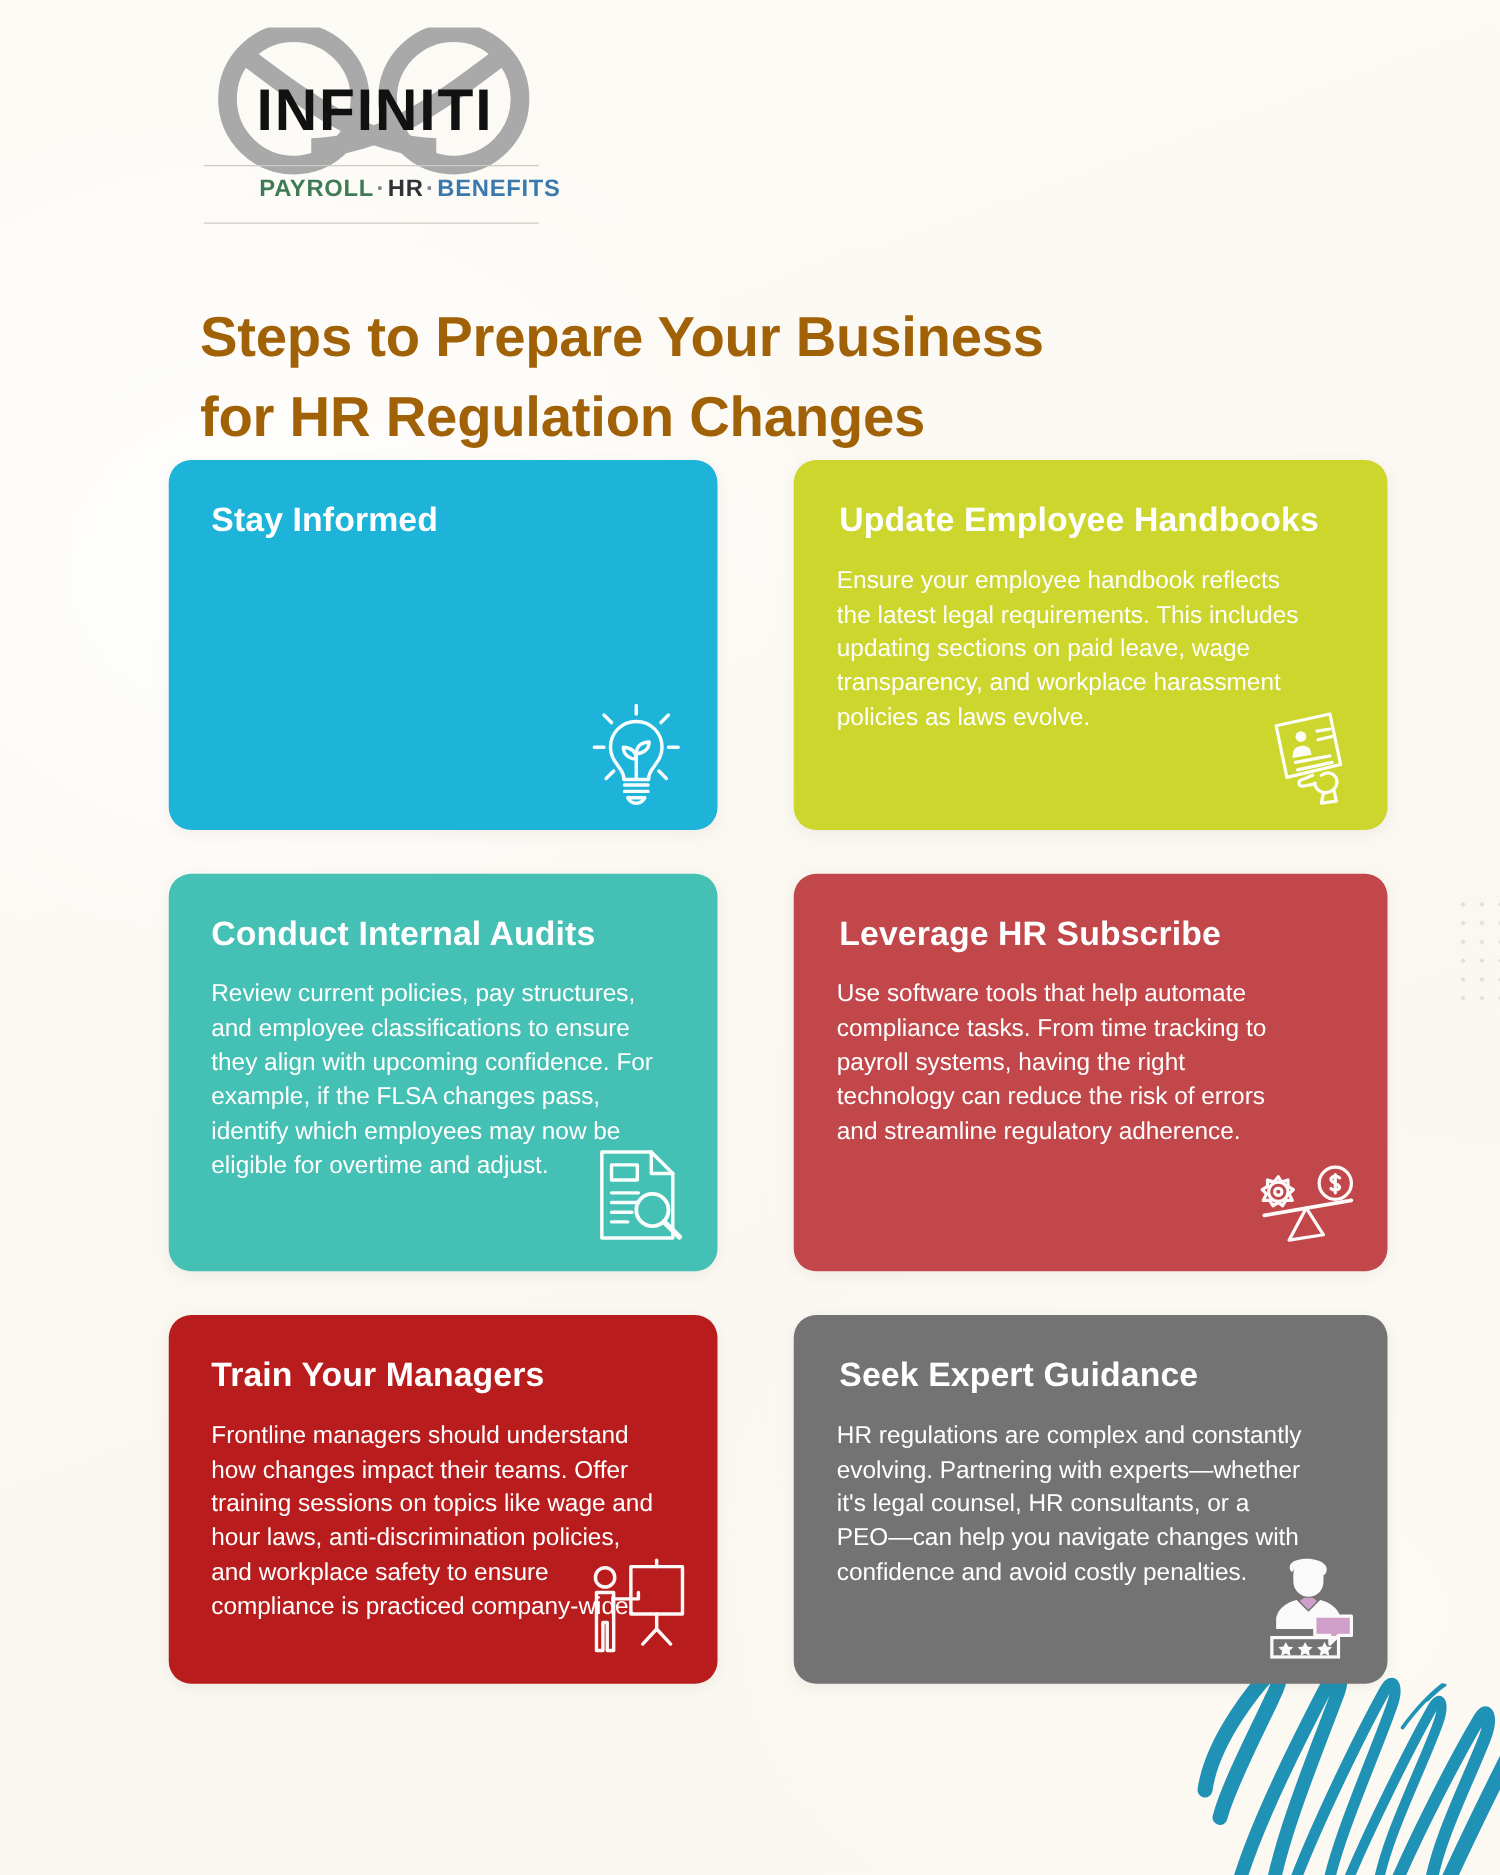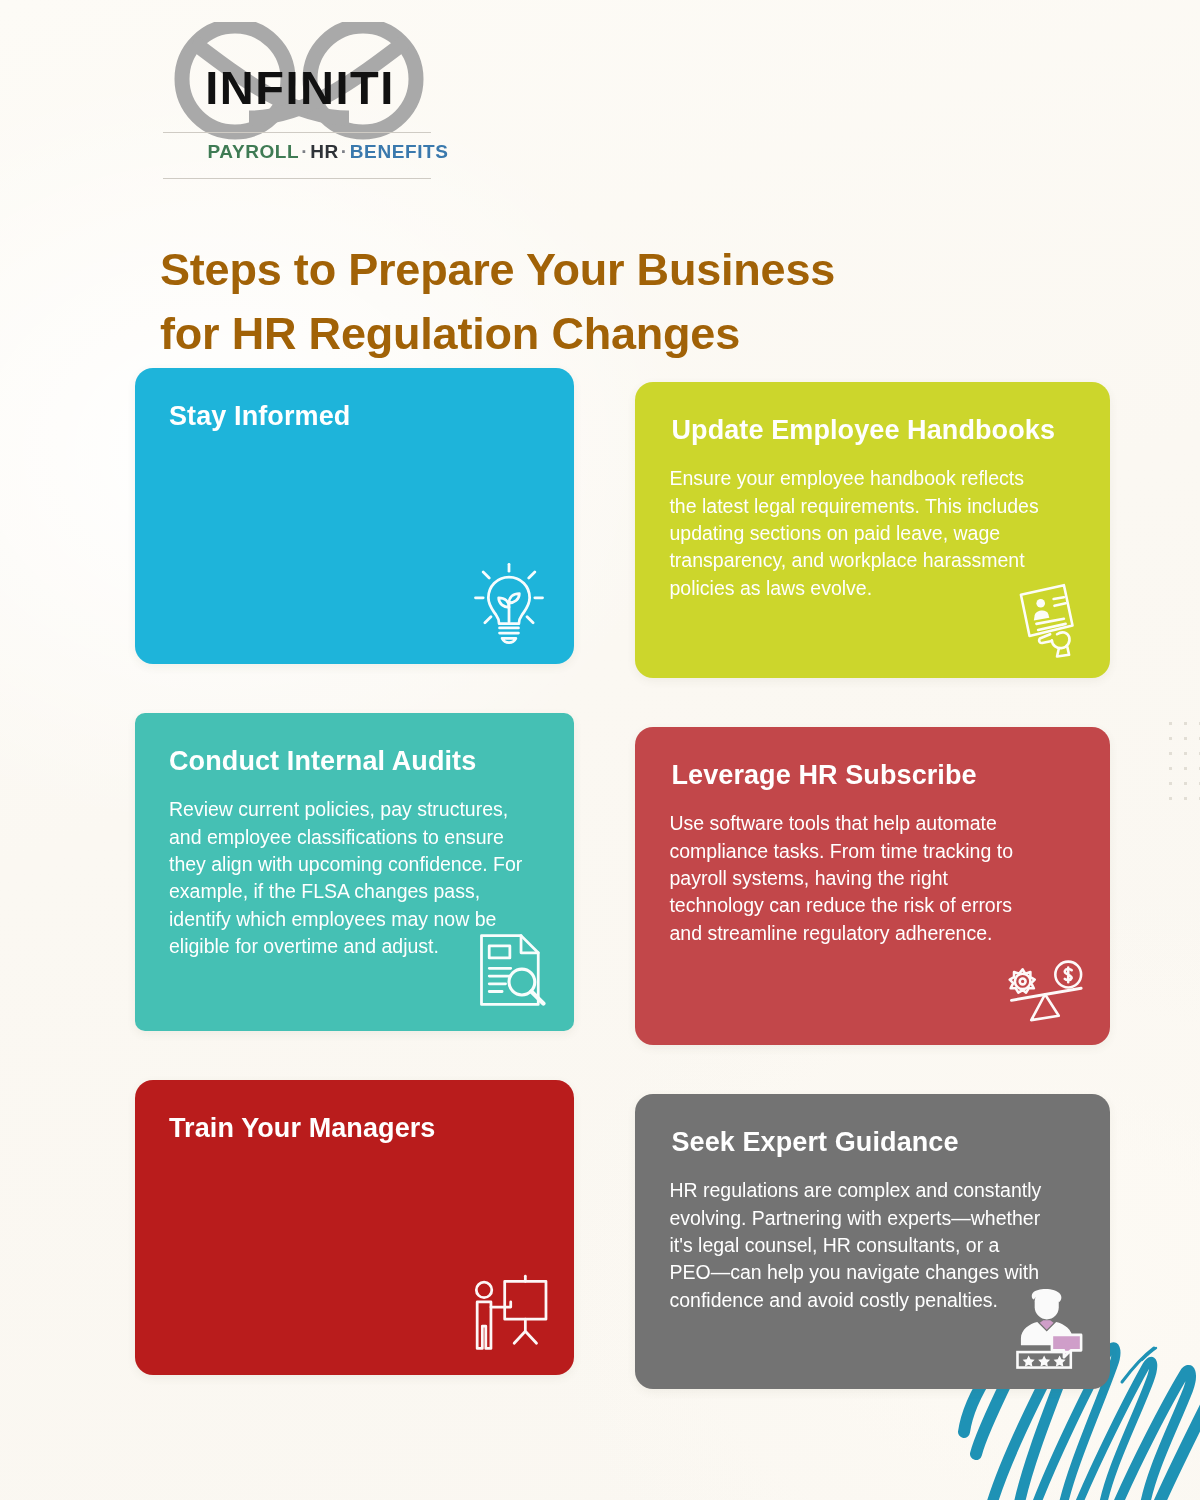--- a/index.html
+++ b/index.html
@@ -120,21 +120,21 @@
   .card {
     position: relative;
     border-radius: 18px;
     overflow: hidden;
     box-sizing: border-box;
     padding: 28px 34px 26px 34px;
     color: #ffffff;
     box-shadow: 0 3px 10px rgba(90,80,60,.07);
   }
   .card.left  { width: 449px; }
-  .card.right { width: 485px; margin-top: 14px; }
+  .card.right { width: 485px; }
 
   .row-a .card { height: 296px; }
   .row-b .card { height: 318px; }
   .row-c .card { height: 295px; }
 
   .card-title {
     margin: 0 0 14px 0;
     font-size: 27px;
     font-weight: 700;
     line-height: 1.52;
@@ -247,21 +247,21 @@
             <path d="M66 87 L 64 96 L 78 94 L 76 85"></path>
           </g>
         </svg>
       </div>
     </div>
 
   </div>
 
   <div class="row row-b">
 
-    <div class="card left" id="card-2" style="background: rgb(69, 192, 180); border-radius: 10px;">
+    <div class="card left" id="card-2" style="background: rgb(69, 192, 180);">
       <h2 class="card-title">Conduct Internal Audits</h2>
       <p class="card-body">Review current policies, pay structures, and employee classifications to ensure they align with upcoming confidence. For example, if the FLSA changes pass, identify which employees may now be eligible for overtime and adjust.</p>
       <div class="card-icon">
         <svg viewBox="0 0 100 100" aria-hidden="true">
           <g fill="none" stroke="#ffffff" stroke-width="3.2" stroke-linecap="round" stroke-linejoin="round">
             <path d="M18 10 L 64 10 L 84 30 L 84 90 L 18 90 Z"></path>
             <path d="M64 10 L 64 30 L 84 30"></path>
             <rect x="27" y="22" width="24" height="14"></rect>
             <path d="M27 48 L 52 48 M27 57 L 52 57 M27 66 L 46 66 M27 75 L 42 75"></path>
             <circle cx="65" cy="64" r="15" stroke-width="3.6"></circle>
@@ -288,20 +288,21 @@
         </svg>
       </div>
     </div>
 
   </div>
 
   <div class="row row-c">
 
     <div class="card left" id="card-4" style="background: #b91c1c;">
       <h2 class="card-title">Train Your Managers</h2>
+      <p class="card-body">Frontline managers should understand how changes impact their teams. Offer training sessions on topics like wage and hour laws, anti-discrimination policies, and workplace safety to ensure compliance is practiced company-wide.</p>
       <div class="card-icon">
         <svg viewBox="0 0 100 100" aria-hidden="true">
           <g fill="none" stroke="#ffffff" stroke-width="3.2" stroke-linecap="round" stroke-linejoin="round">
             <rect x="45" y="12" width="48" height="44"></rect>
             <path d="M69 6 L 69 12"></path>
             <path d="M69 56 L 69 70 M69 70 L 56 84 M69 70 L 82 84"></path>
             <circle cx="21" cy="22" r="9"></circle>
             <path d="M13 36 L 29 36 L 29 90 L 23 90 L 23 64 L 19 64 L 19 90 L 13 90 Z"></path>
             <path d="M29 42 L 52 42 L 52 36"></path>
           </g>

